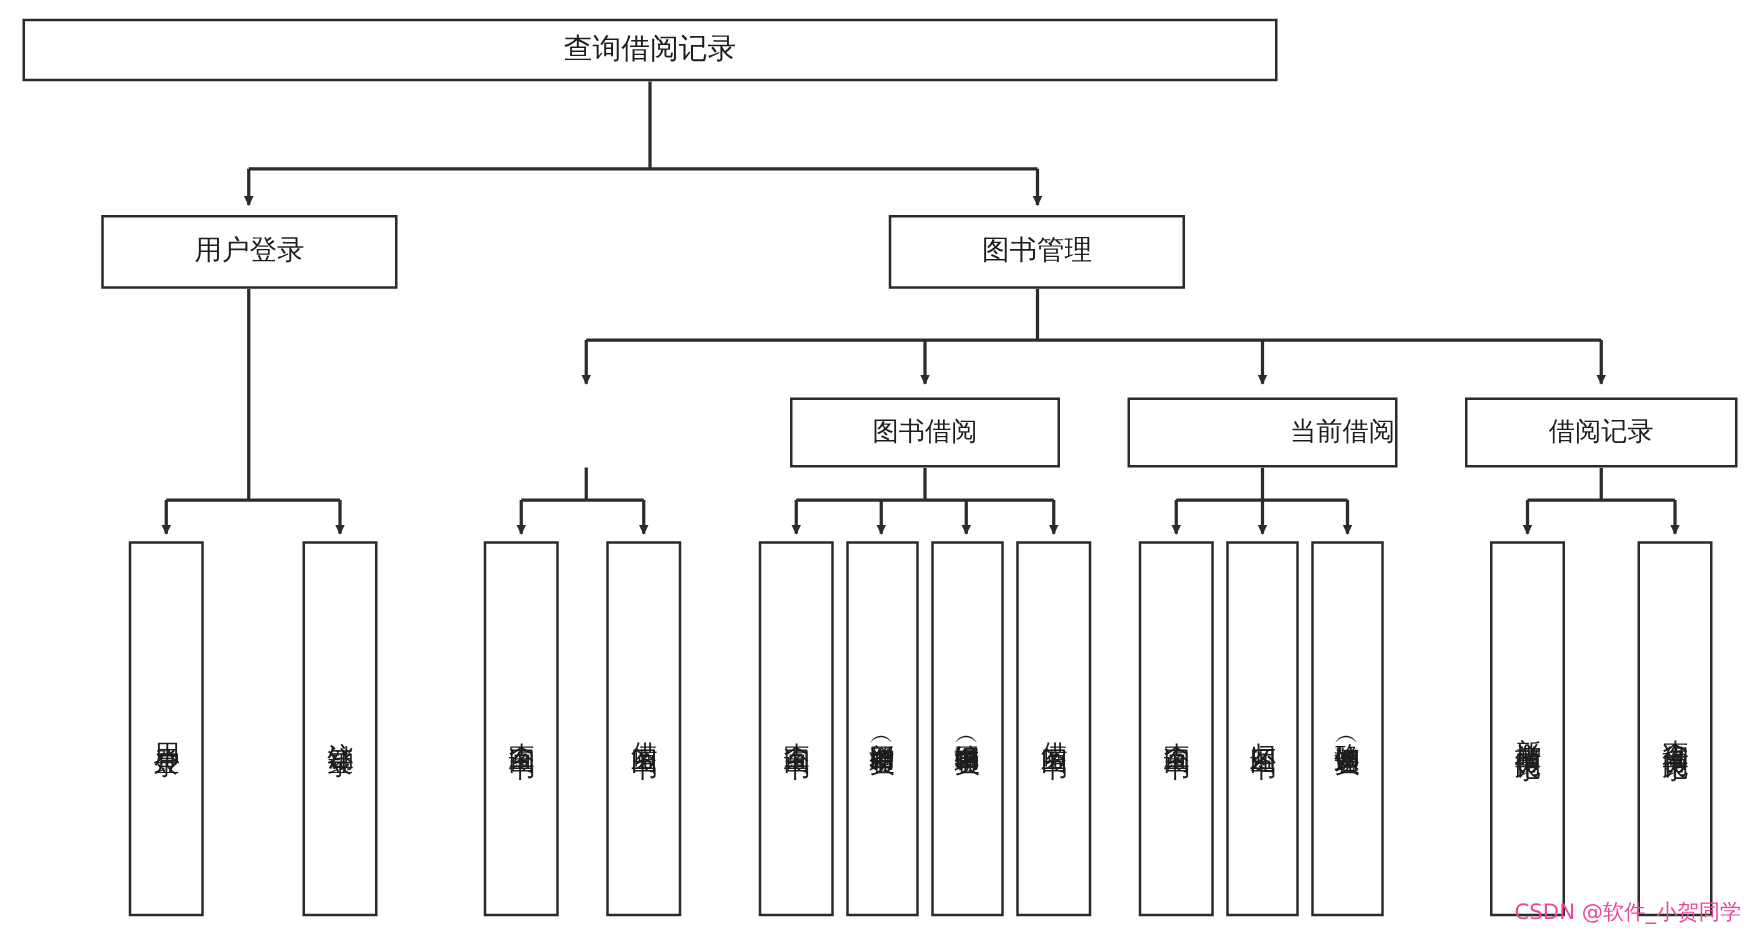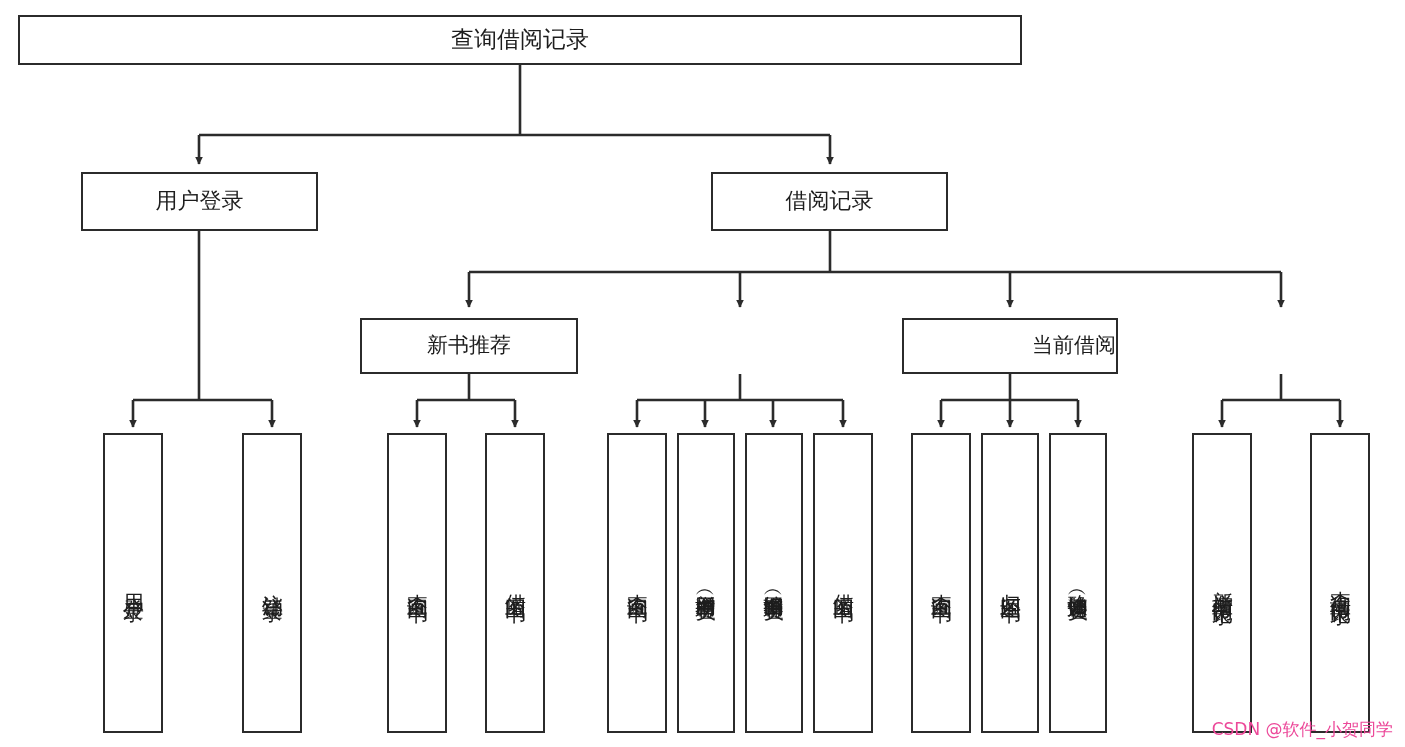--- a/index.html
+++ b/index.html
@@ -105,28 +105,31 @@
   </svg>
 
   <div class="node root" style="left:18px;top:15px;width:1004px;height:50px;">
     <span>查询借阅记录</span>
   </div>
 
   <div class="node lvl2" style="left:81px;top:172px;width:237px;height:59px;">
     <span>用户登录</span>
   </div>
   <div class="node lvl2" style="left:711px;top:172px;width:237px;height:59px;">
-    <span>借阅记录</span>
+    <span>图书管理</span>
   </div>
 
-  <div class="node lvl3" style="left:360px;top:318px;width:218px;height:56px;">
-    <span>新书推荐</span>
+  <div class="node lvl3" style="left:632px;top:318px;width:216px;height:56px;">
+    <span>图书借阅</span>
   </div>
   <div class="node lvl3" style="left:902px;top:318px;width:216px;height:56px;justify-content:flex-end;">
     <span>当前借阅</span>
+  </div>
+  <div class="node lvl3" style="left:1172px;top:318px;width:218px;height:56px;">
+    <span>借阅记录</span>
   </div>
 
   <div class="node leaf" style="left:103px;top:433px;width:60px;height:300px;">
     <span class="vlabel">用户登录</span>
   </div>
   <div class="node leaf" style="left:242px;top:433px;width:60px;height:300px;">
     <span class="vlabel">注销登录</span>
   </div>
 
   <div class="node leaf" style="left:387px;top:433px;width:60px;height:300px;">

